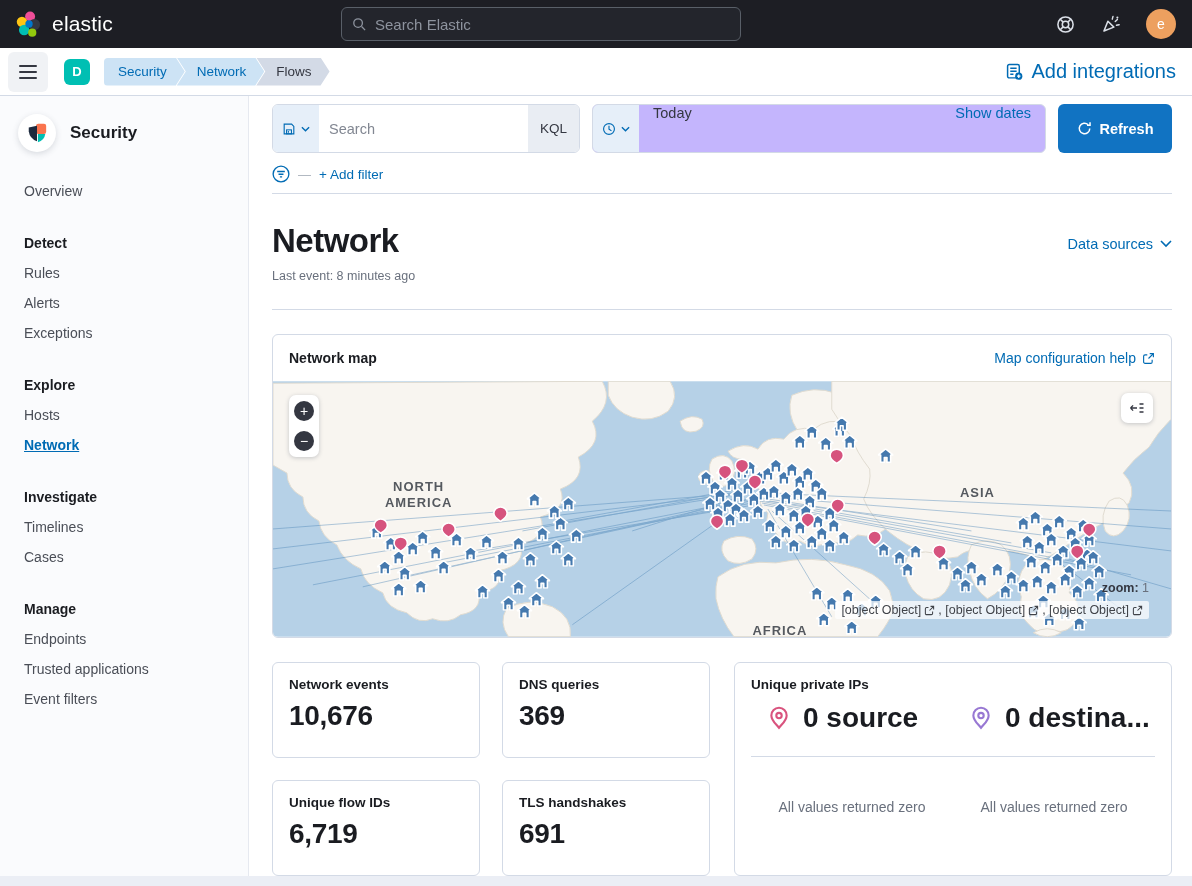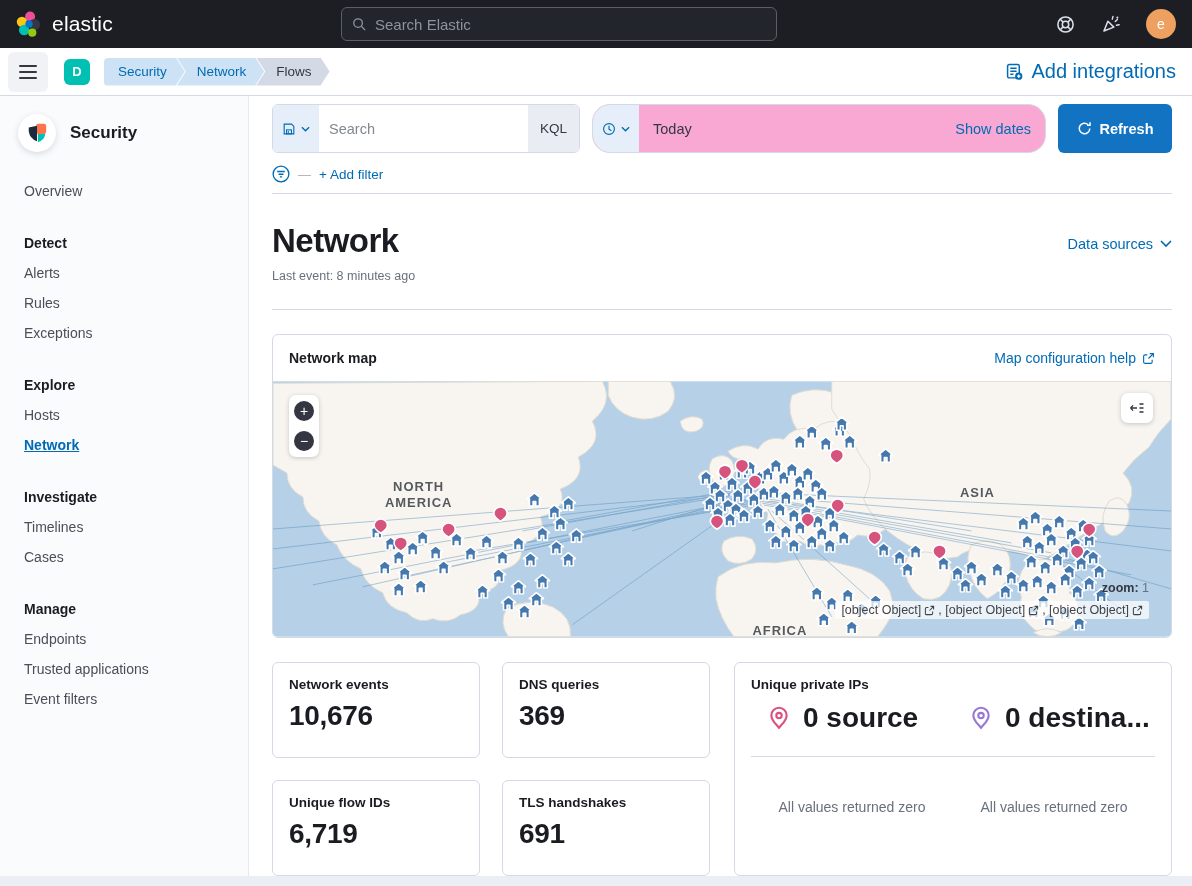--- a/index.html
+++ b/index.html
@@ -2,21 +2,21 @@
 <html><head>
 <meta charset="utf-8">
 <style>
   * { margin:0; padding:0; box-sizing:border-box; }
   html,body { width:1192px; height:886px; font-family:"Liberation Sans","DejaVu Sans",sans-serif; background:#fff; color:#343741; overflow:hidden; }
   .shell { width:1192px; height:886px; display:flex; flex-direction:column; position:relative; }
 
   
   .topbar { height:48px; background:#1d1e24; display:flex; align-items:center; padding:0 16px; flex:0 0 48px; }
   .brand { display:flex; align-items:center; gap:10px; color:#fff; font-size:21px; letter-spacing:.2px; }
-  .global-search { width:436px; height:34px; margin-left:228px; border:1px solid #595f68; border-radius:6px; background:#23252c; display:flex; align-items:center; padding:0 10px; gap:8px; }
+  .global-search { width:400px; height:34px; margin-left:228px; border:1px solid #595f68; border-radius:6px; background:#23252c; display:flex; align-items:center; padding:0 10px; gap:8px; }
   .global-search input { background:transparent; border:none; outline:none; color:#aab0ba; font-size:15px; width:100%; font-family:inherit; }
   .global-search input::placeholder { color:#8d939e; }
   .top-icons { margin-left:auto; display:flex; align-items:center; gap:26px; }
   .avatar { width:30px; height:30px; border-radius:50%; background:#eda05f; color:#fff; font-size:14px; display:flex; align-items:center; justify-content:center; }
 
   
   .header2 { height:48px; background:#fff; border-bottom:1px solid #d3dae6; display:flex; align-items:center; padding:0 16px 0 8px; flex:0 0 48px; }
   .menu-btn { width:40px; height:40px; border-radius:6px; background:#f0f2f5; border:none; display:flex; align-items:center; justify-content:center; cursor:pointer; }
   .space-badge { width:26px; height:26px; border-radius:6px; background:#00bfb3; color:#fff; font-weight:700; font-size:13px; display:flex; align-items:center; justify-content:center; margin:0 14px 0 16px; }
   .crumbs { display:flex; align-items:center; }
@@ -41,21 +41,21 @@
   .main { flex:1 1 auto; padding:8px 20px 0 23px; overflow:hidden; }
 
   
   .querybar { border-bottom:1px solid #d3dae6; padding-bottom:10px; }
   .qrow { display:flex; gap:12px; height:49px; }
   .search-group { flex:0 0 308px; display:flex; border:1px solid #d3dae6; border-radius:6px; overflow:hidden; background:#fff; }
   .addon { background:#e6eff9; display:flex; align-items:center; justify-content:center; gap:5px; padding:0 9px; color:#006bb4; }
   .search-group input { border:none; outline:none; flex:1; padding:0 10px; font-size:14.5px; color:#343741; font-family:inherit; min-width:0; }
   .search-group input::placeholder { color:#828792; }
   .kql { background:#e9edf3; color:#343741; font-size:13.5px; display:flex; align-items:center; padding:0 12px; }
-  .date-group { flex:1 1 auto; display:flex; align-items:center; border:1px solid #d3dae6; border-radius:18px; overflow:hidden; background:#f9a8d4; }
+  .date-group { flex:1 1 auto; display:flex; align-items:flex-start; border:1px solid #d3dae6; border-radius:6px; overflow:hidden; background:#c4b5fd; }
   .date-text { padding:0 14px; font-size:14.5px; color:#343741; flex:1; }
   .show-dates { color:#006bb4; font-size:14.5px; padding-right:14px; cursor:pointer; white-space:nowrap; }
   .refresh-btn { flex:0 0 114px; background:#1173c2; border:none; border-radius:6px; color:#fff; font-size:14.5px; font-weight:700; display:flex; align-items:center; justify-content:center; gap:8px; cursor:pointer; font-family:inherit; }
   .filter-row { display:flex; align-items:center; gap:8px; margin-top:12px; }
   .filter-dash { color:#a9b0bb; font-size:13px; }
   .add-filter { color:#006bb4; font-size:13.5px; cursor:pointer; }
 
   
   .page-head { margin-top:28px; display:flex; align-items:flex-start; }
   .page-title { font-size:33px; font-weight:700; color:#1a1c21; letter-spacing:-.5px; }
@@ -183,23 +183,23 @@
             <div>
 
                 <a class="nav-item">Overview</a>
               </div>
           </div>
 
           <div class="nav-sec">
             <div class="nav-sec-title">Detect</div>
             <div>
 
+                <a class="nav-item">Rules</a>
+
                 <a class="nav-item">Alerts</a>
-
-                <a class="nav-item">Rules</a>
 
                 <a class="nav-item">Exceptions</a>
               </div>
           </div>
 
           <div class="nav-sec">
             <div class="nav-sec-title">Explore</div>
             <div>
 
                 <a class="nav-item">Hosts</a>

